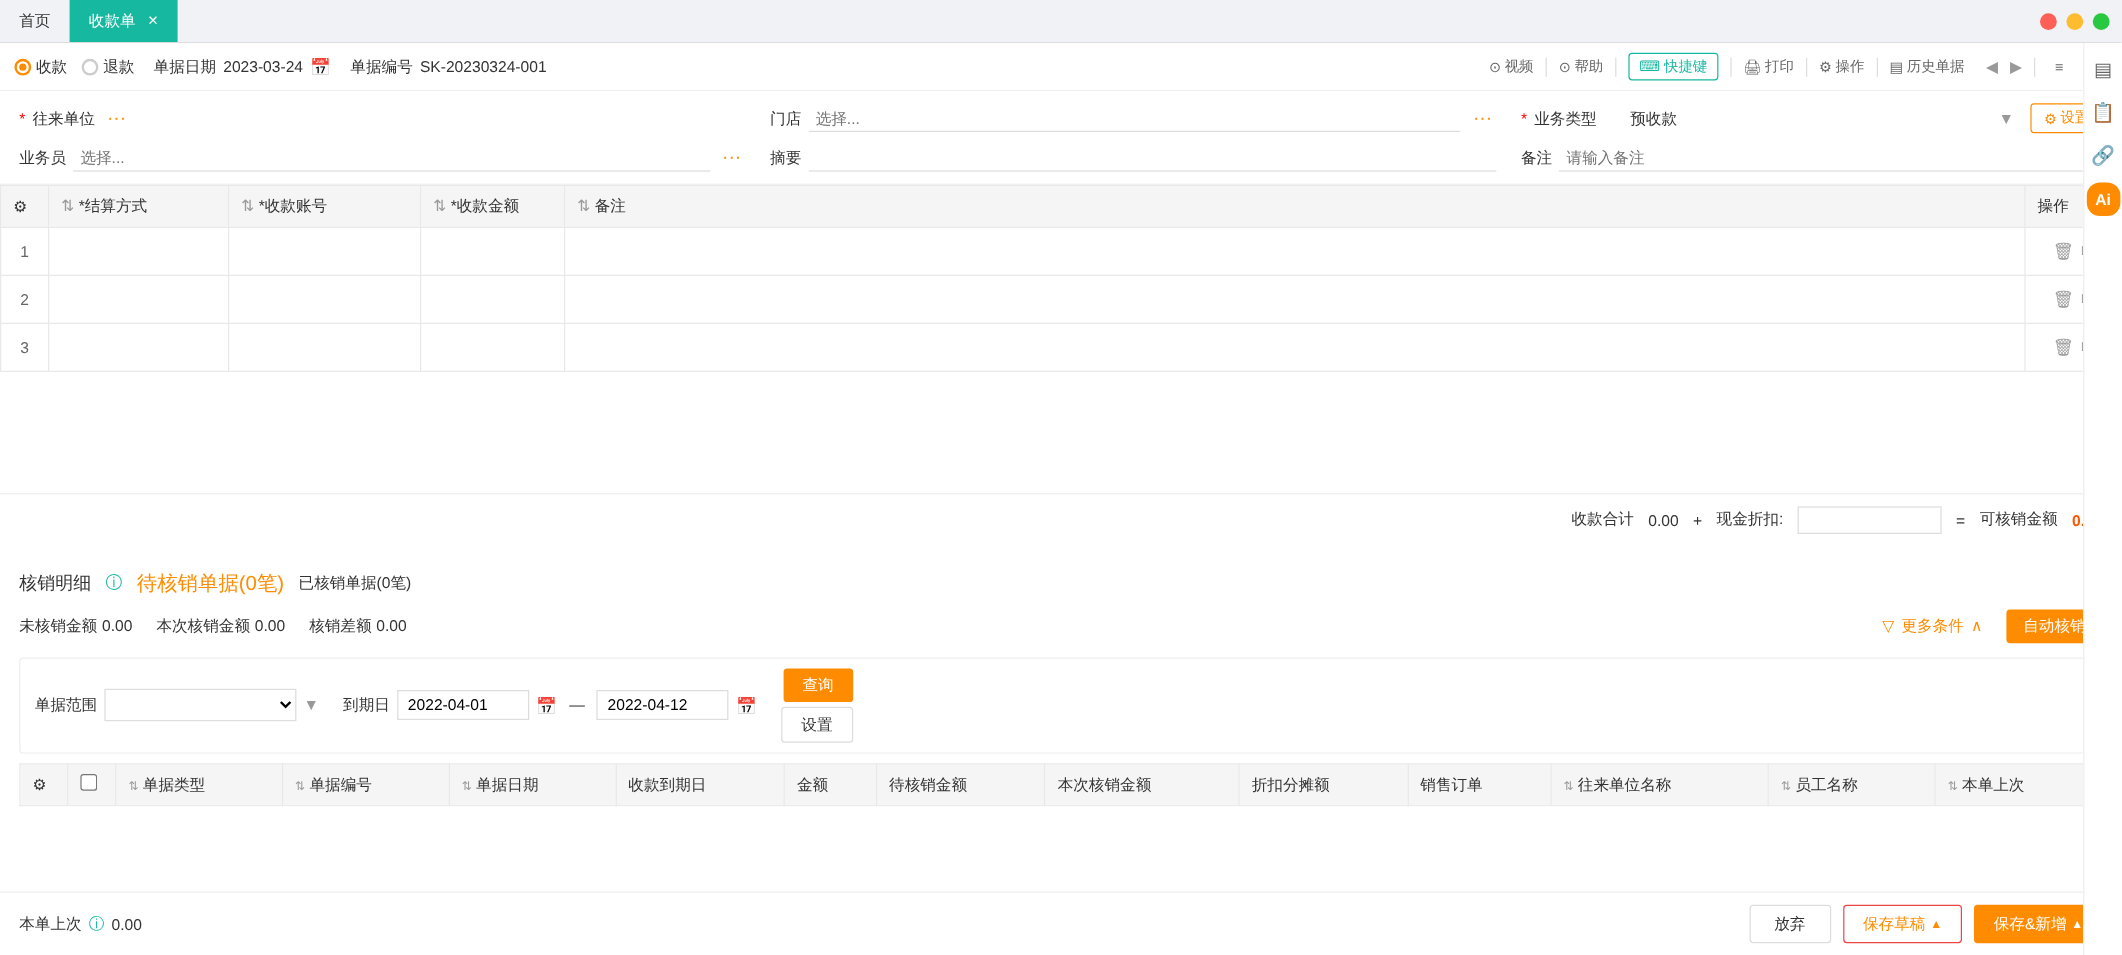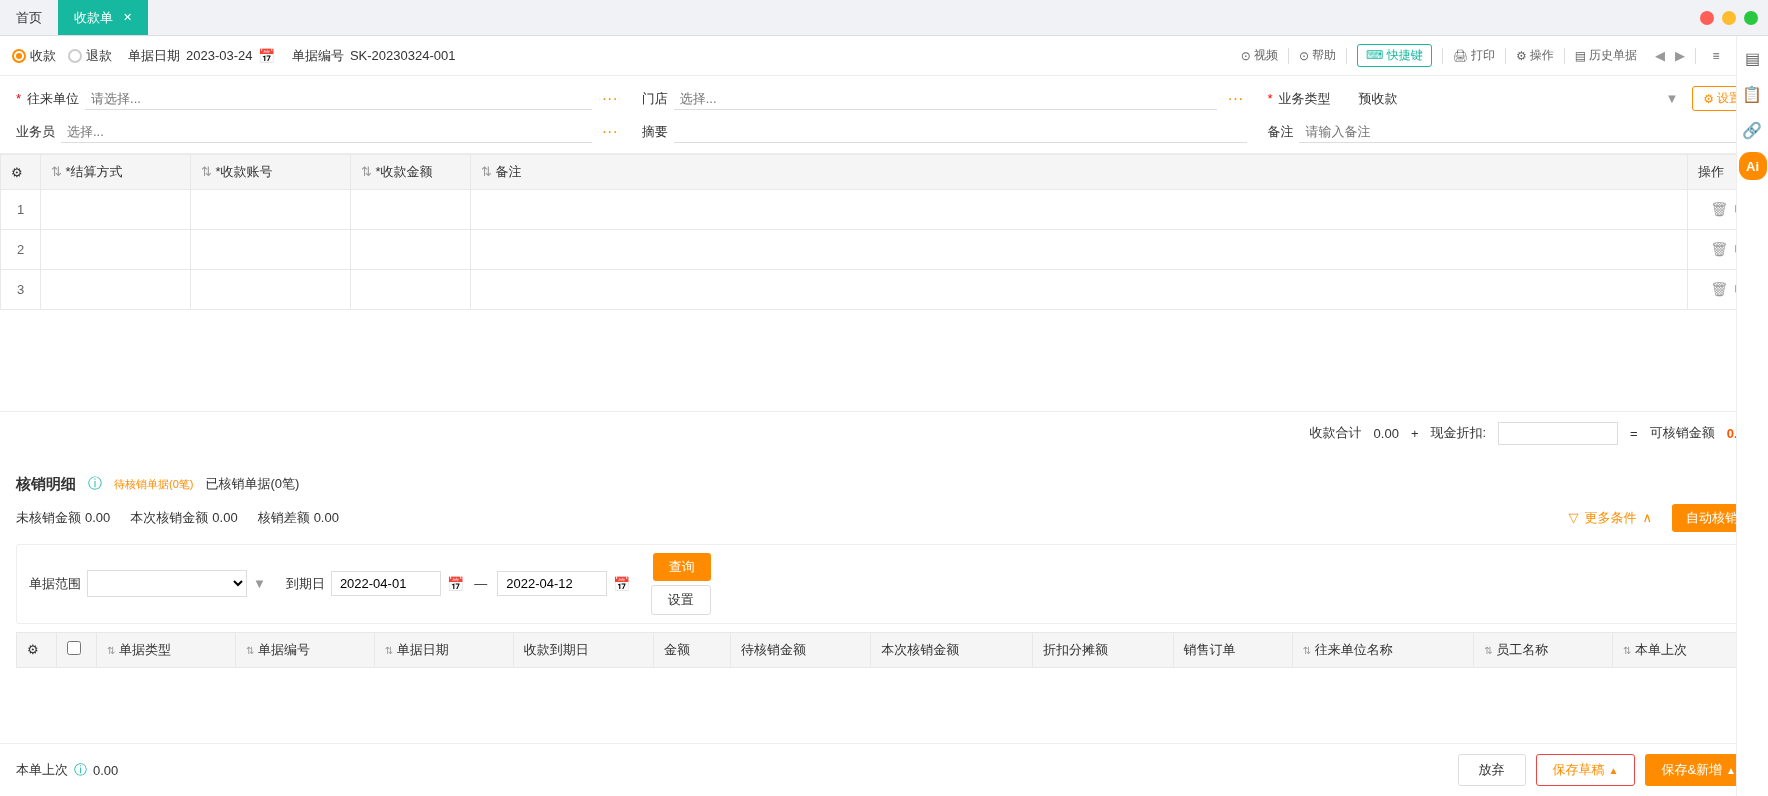--- a/index.html
+++ b/index.html
@@ -93,23 +93,23 @@
     .summary-text { color: #333; }
     .summary-value { color: #333; }
     .summary-input {
       width: 120px; border: 1px solid #ddd; padding: 3px 6px; outline: none; font-size: 13px;
     }
     .highlight-value { color: #ff5500; font-weight: bold; }
 
     
     .verification-section { background: #fff; margin-top: 8px; padding: 12px 16px; flex: 1; }
     .section-header { display: flex; align-items: center; gap: 12px; margin-bottom: 10px; }
-    .section-title { font-size: 15px; font-weight: bold; color: #333; }
+    .section-title { font-size: 15px; font-weight: normal; color: #333; }
     .info-icon { color: #17b8a0; cursor: pointer; font-size: 14px; }
-    .tab-link { color: #ff8c00; cursor: pointer; font-size: 11px; }
+    .tab-link { color: #ff8c00; cursor: pointer; font-size: 17px; }
     .tab-link-plain { color: #333; cursor: pointer; font-size: 13px; }
 
     .stats-row { display: flex; align-items: center; gap: 20px; margin-bottom: 12px; }
     .stat-item { display: flex; align-items: center; gap: 4px; font-size: 13px; }
     .stat-label { color: #333; }
     .stat-value { color: #333; }
     .more-conditions { margin-left: auto; display: flex; align-items: center; gap: 6px; color: #ff8c00; cursor: pointer; font-size: 13px; }
     .auto-btn {
       background: #ff8c00; color: #fff; border: none; padding: 5px 14px;
       border-radius: 3px; cursor: pointer; font-size: 13px;
@@ -267,21 +267,20 @@
       <span class="layout-icon">≡</span>
       <span class="layout-icon active" style="color:#ff8c00;">⊞</span>
     </div>
   </div>
 
   <div class="form-area">
     <div class="form-row">
       <div class="form-field" style="flex: 2.5;">
         <span class="field-label" style="color:#f00;">*</span>
         <span class="field-label">往来单位</span>
-        <input class="field-input" type="text" placeholder="请选择..." style="">
         <span class="more-btn">···</span>
       </div>
       <div class="form-field" style="flex: 2.5;">
         <span class="field-label">门店</span>
         <input class="field-input" type="text" placeholder="选择..." style="">
         <span class="more-btn">···</span>
       </div>
       <div class="form-field" style="flex: 2;">
         <span class="field-label" style="color:#f00;">*</span>
         <span class="field-label">业务类型</span>

